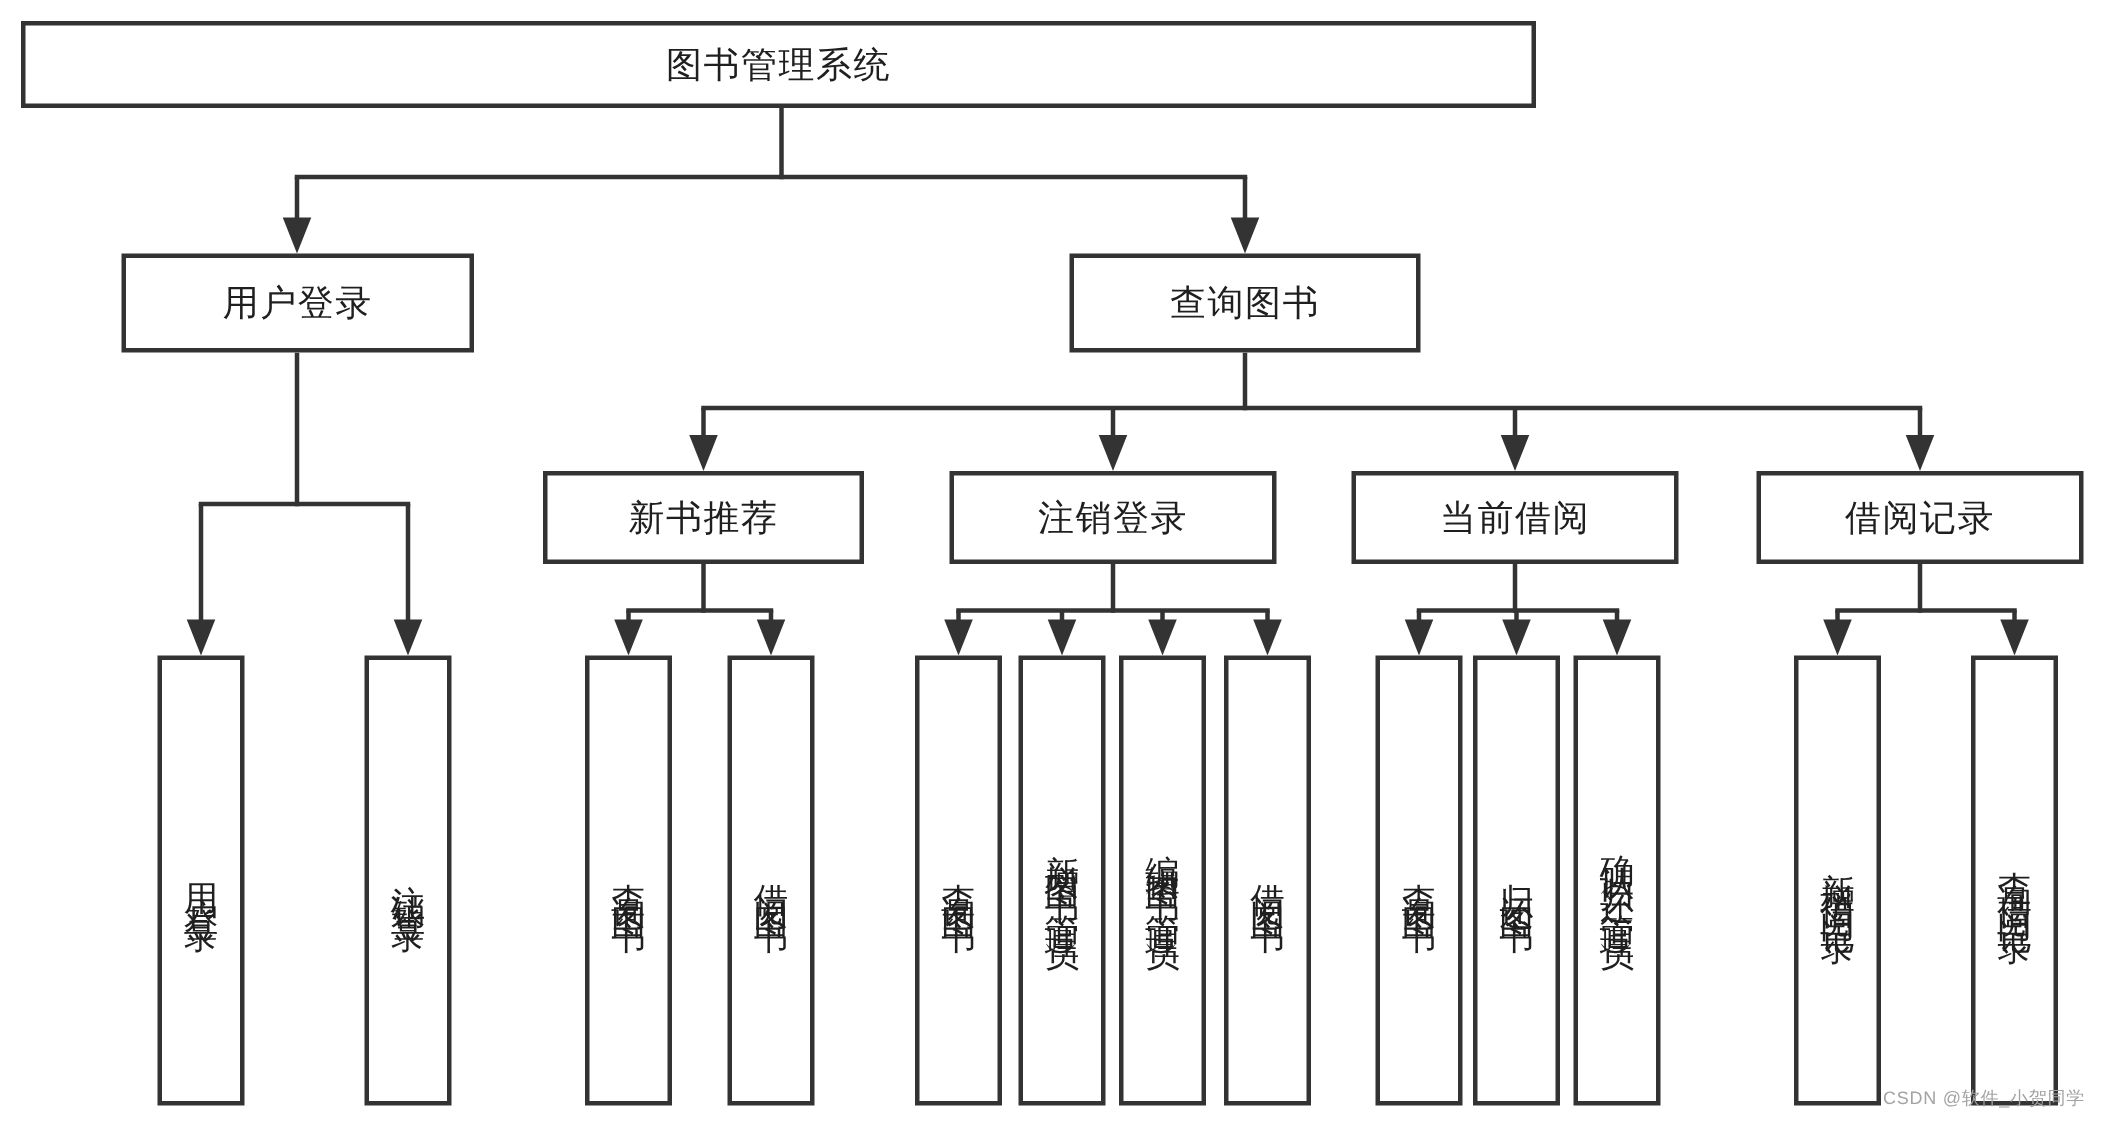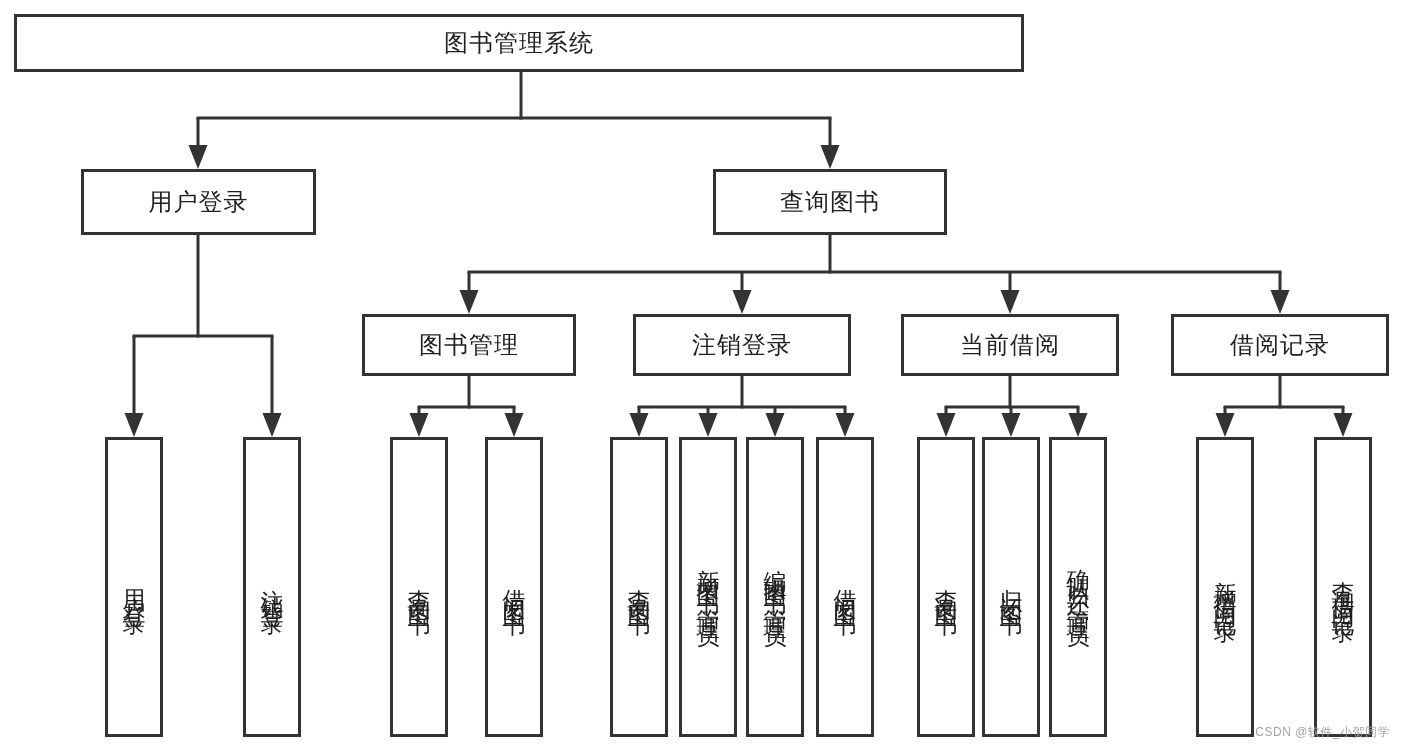--- a/index.html
+++ b/index.html
@@ -84,21 +84,21 @@
       <polygon points="1215.5,413 1234.5,413 1225,437" fill="#333333"></polygon>
       <line x1="1343" y1="407" x2="1343" y2="423" stroke="#333333" stroke-width="3"></line>
       <polygon points="1333.5,413 1352.5,413 1343,437" fill="#333333"></polygon>
     </svg>
 
   <div class="hbox" style="left:14px;top:14px;width:1010px;height:58px">图书管理系统</div>
 
   <div class="hbox" style="left:81px;top:169px;width:235px;height:66px">用户登录</div>
   <div class="hbox" style="left:713px;top:169px;width:234px;height:66px">查询图书</div>
 
-  <div class="hbox" style="left:362px;top:314px;width:214px;height:62px">图书管理</div>
+  <div class="hbox" style="left:362px;top:314px;width:214px;height:62px">新书推荐</div>
   <div class="hbox" style="left:633px;top:314px;width:218px;height:62px">注销登录</div>
   <div class="hbox" style="left:901px;top:314px;width:218px;height:62px">当前借阅</div>
   <div class="hbox" style="left:1171px;top:314px;width:218px;height:62px">借阅记录</div>
 
   <div class="vbox" style="left:105px;top:437px">
     <span>用户登录</span>
     </div>
   <div class="vbox" style="left:243px;top:437px">
     <span>注销登录</span>
     </div>

